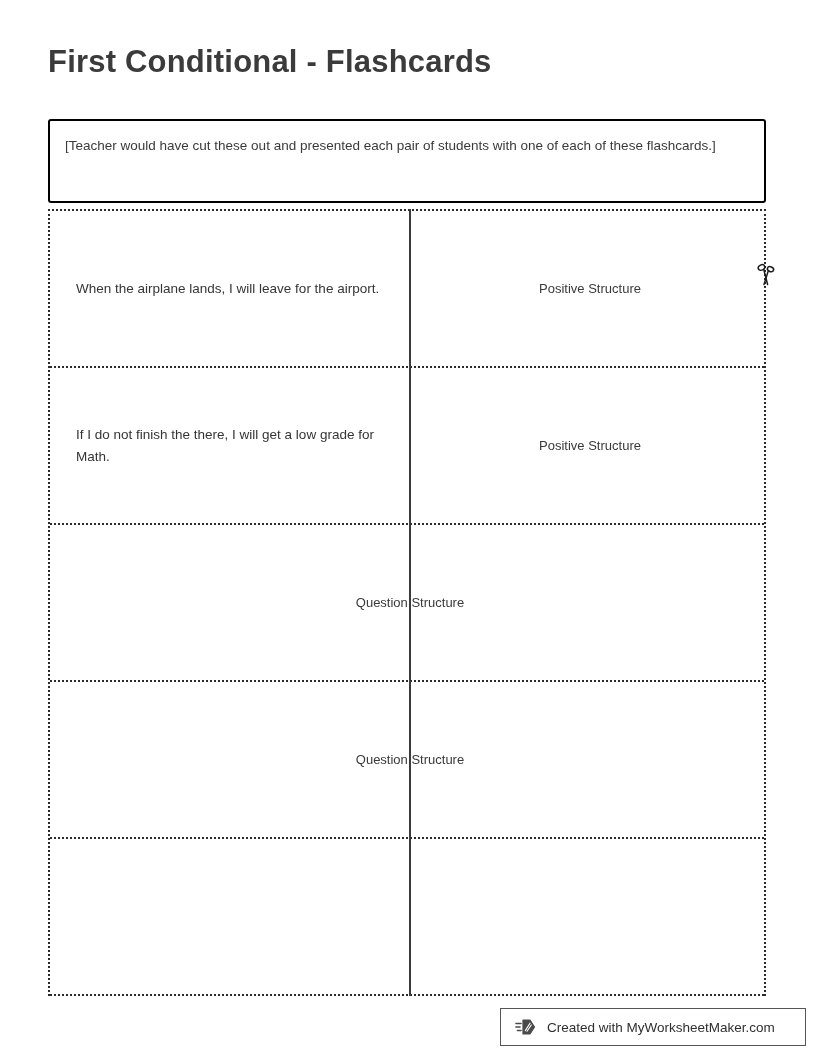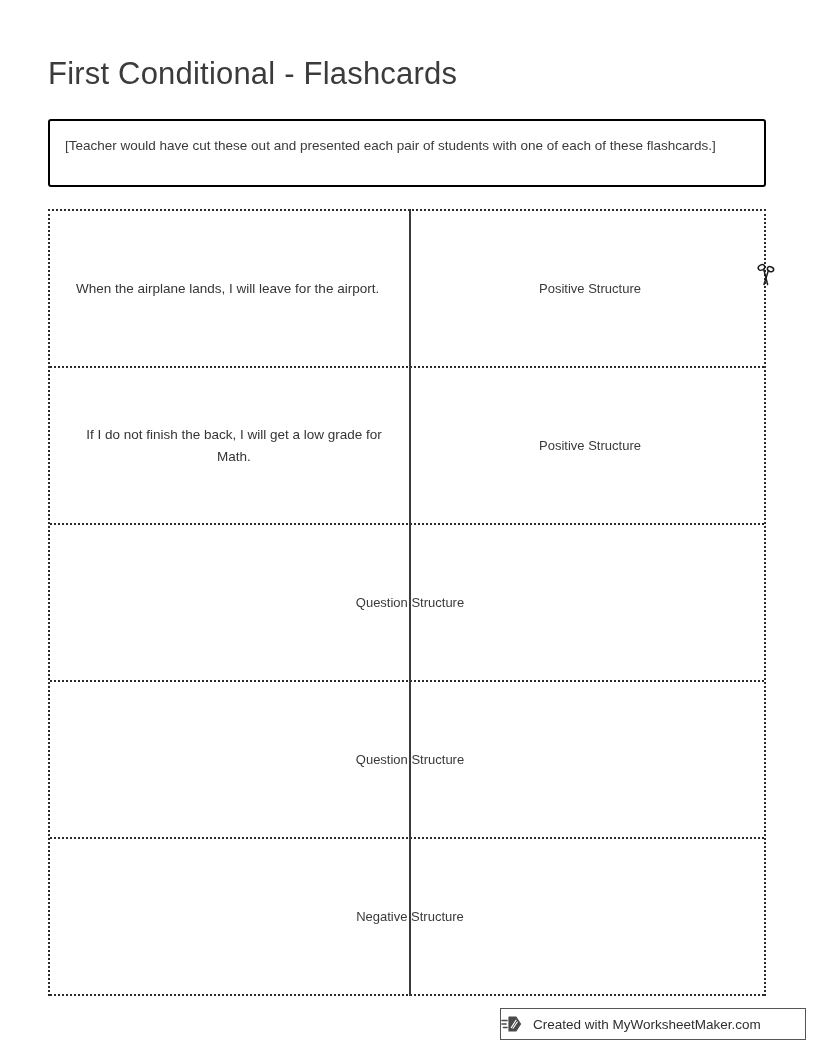--- a/index.html
+++ b/index.html
@@ -12,35 +12,35 @@
     height: 1056px;
     position: relative;
     font-family: "Liberation Sans", sans-serif;
     overflow: hidden;
   }
 
   
   .page-title {
     position: absolute;
     left: 48px;
-    top: 56px;
+    top: 44px;
     font-size: 31px;
-    font-weight: 400;
+    font-weight: 700;
     color: #3b3b3b;
     letter-spacing: 0.2px;
     white-space: nowrap;
   }
 
   
   .instruction-box {
     position: absolute;
     left: 48px;
     top: 119px;
     width: 718px;
-    height: 68px;
+    height: 84px;
     border: 2px solid #000000;
     border-radius: 3px;
     box-sizing: border-box;
     background: #ffffff;
   }
   .instruction-text {
     position: absolute;
     left: 15px;
     top: 14px;
     width: 678px;
@@ -73,21 +73,20 @@
     box-sizing: border-box;
     padding: 0 18px 0 26px;
     display: flex;
     align-items: center;
     height: 100%;
   }
   .card-sentence {
     font-size: 13.5px;
     line-height: 22px;
     color: #353535;
-    text-align: center;
   }
   .card-divider {
     position: absolute;
     left: 359px;
     top: -2px;
     bottom: -2px;
     width: 2px;
     background: #3a3a3a;
   }
   .card-right {
@@ -116,26 +115,27 @@
     line-height: 0;
   }
   .scissors-icon svg { display: block; }
 
   
   .footer-badge {
     position: absolute;
     left: 500px;
     top: 1008px;
     width: 306px;
-    height: 32px;
+    height: 38px;
     border: 1px solid #555555;
     background: #ffffff;
     box-sizing: border-box;
     display: flex;
     align-items: center;
+    padding-left: 14px;
   }
   .footer-logo {
     width: 24px;
     height: 24px;
     flex: 0 0 24px;
     margin-right: 8px;
     line-height: 0;
     color: #4a4a4a;
   }
   .footer-logo svg { display: block; }
@@ -171,21 +171,21 @@
           <ellipse cx="17.5" cy="10.2" rx="3.2" ry="2.4" transform="rotate(20 17.5 10.2)"></ellipse>
           <line x1="10.8" y1="10.6" x2="14.6" y2="25.5" stroke-linecap="round"></line>
           <line x1="15.2" y1="12.1" x2="11.0" y2="25.5" stroke-linecap="round"></line>
         </g>
       </svg>
     </div>
   </div>
 
   <div class="card-row">
     <div class="card-left">
-      <div class="card-sentence">If I do not finish the back, I will get a low grade for Math.</div>
+      <div class="card-sentence">If I do not finish the there, I will get a low grade for Math.</div>
     </div>
     <div class="card-divider"></div>
     <div class="card-right">
       <div class="card-label">Positive Structure</div>
     </div>
   </div>
 
   <div class="card-row">
     <div class="card-divider"></div>
     <div class="card-right">
@@ -195,23 +195,20 @@
 
   <div class="card-row">
     <div class="card-divider"></div>
     <div class="card-right">
       <div class="card-label">Question Structure</div>
     </div>
   </div>
 
   <div class="card-row">
     <div class="card-divider"></div>
-    <div class="card-right">
-      <div class="card-label">Negative Structure</div>
-    </div>
   </div>
 
 </div>
 
 <div class="footer-badge">
   <span class="footer-logo">
     <svg viewBox="0 0 24 24" width="24" height="24" aria-hidden="true">
       <g stroke="currentColor" stroke-width="1.6" stroke-linecap="round">
         <line x1="1" y1="8.5" x2="6" y2="8.5"></line>
         <line x1="1" y1="12" x2="5" y2="12"></line>

